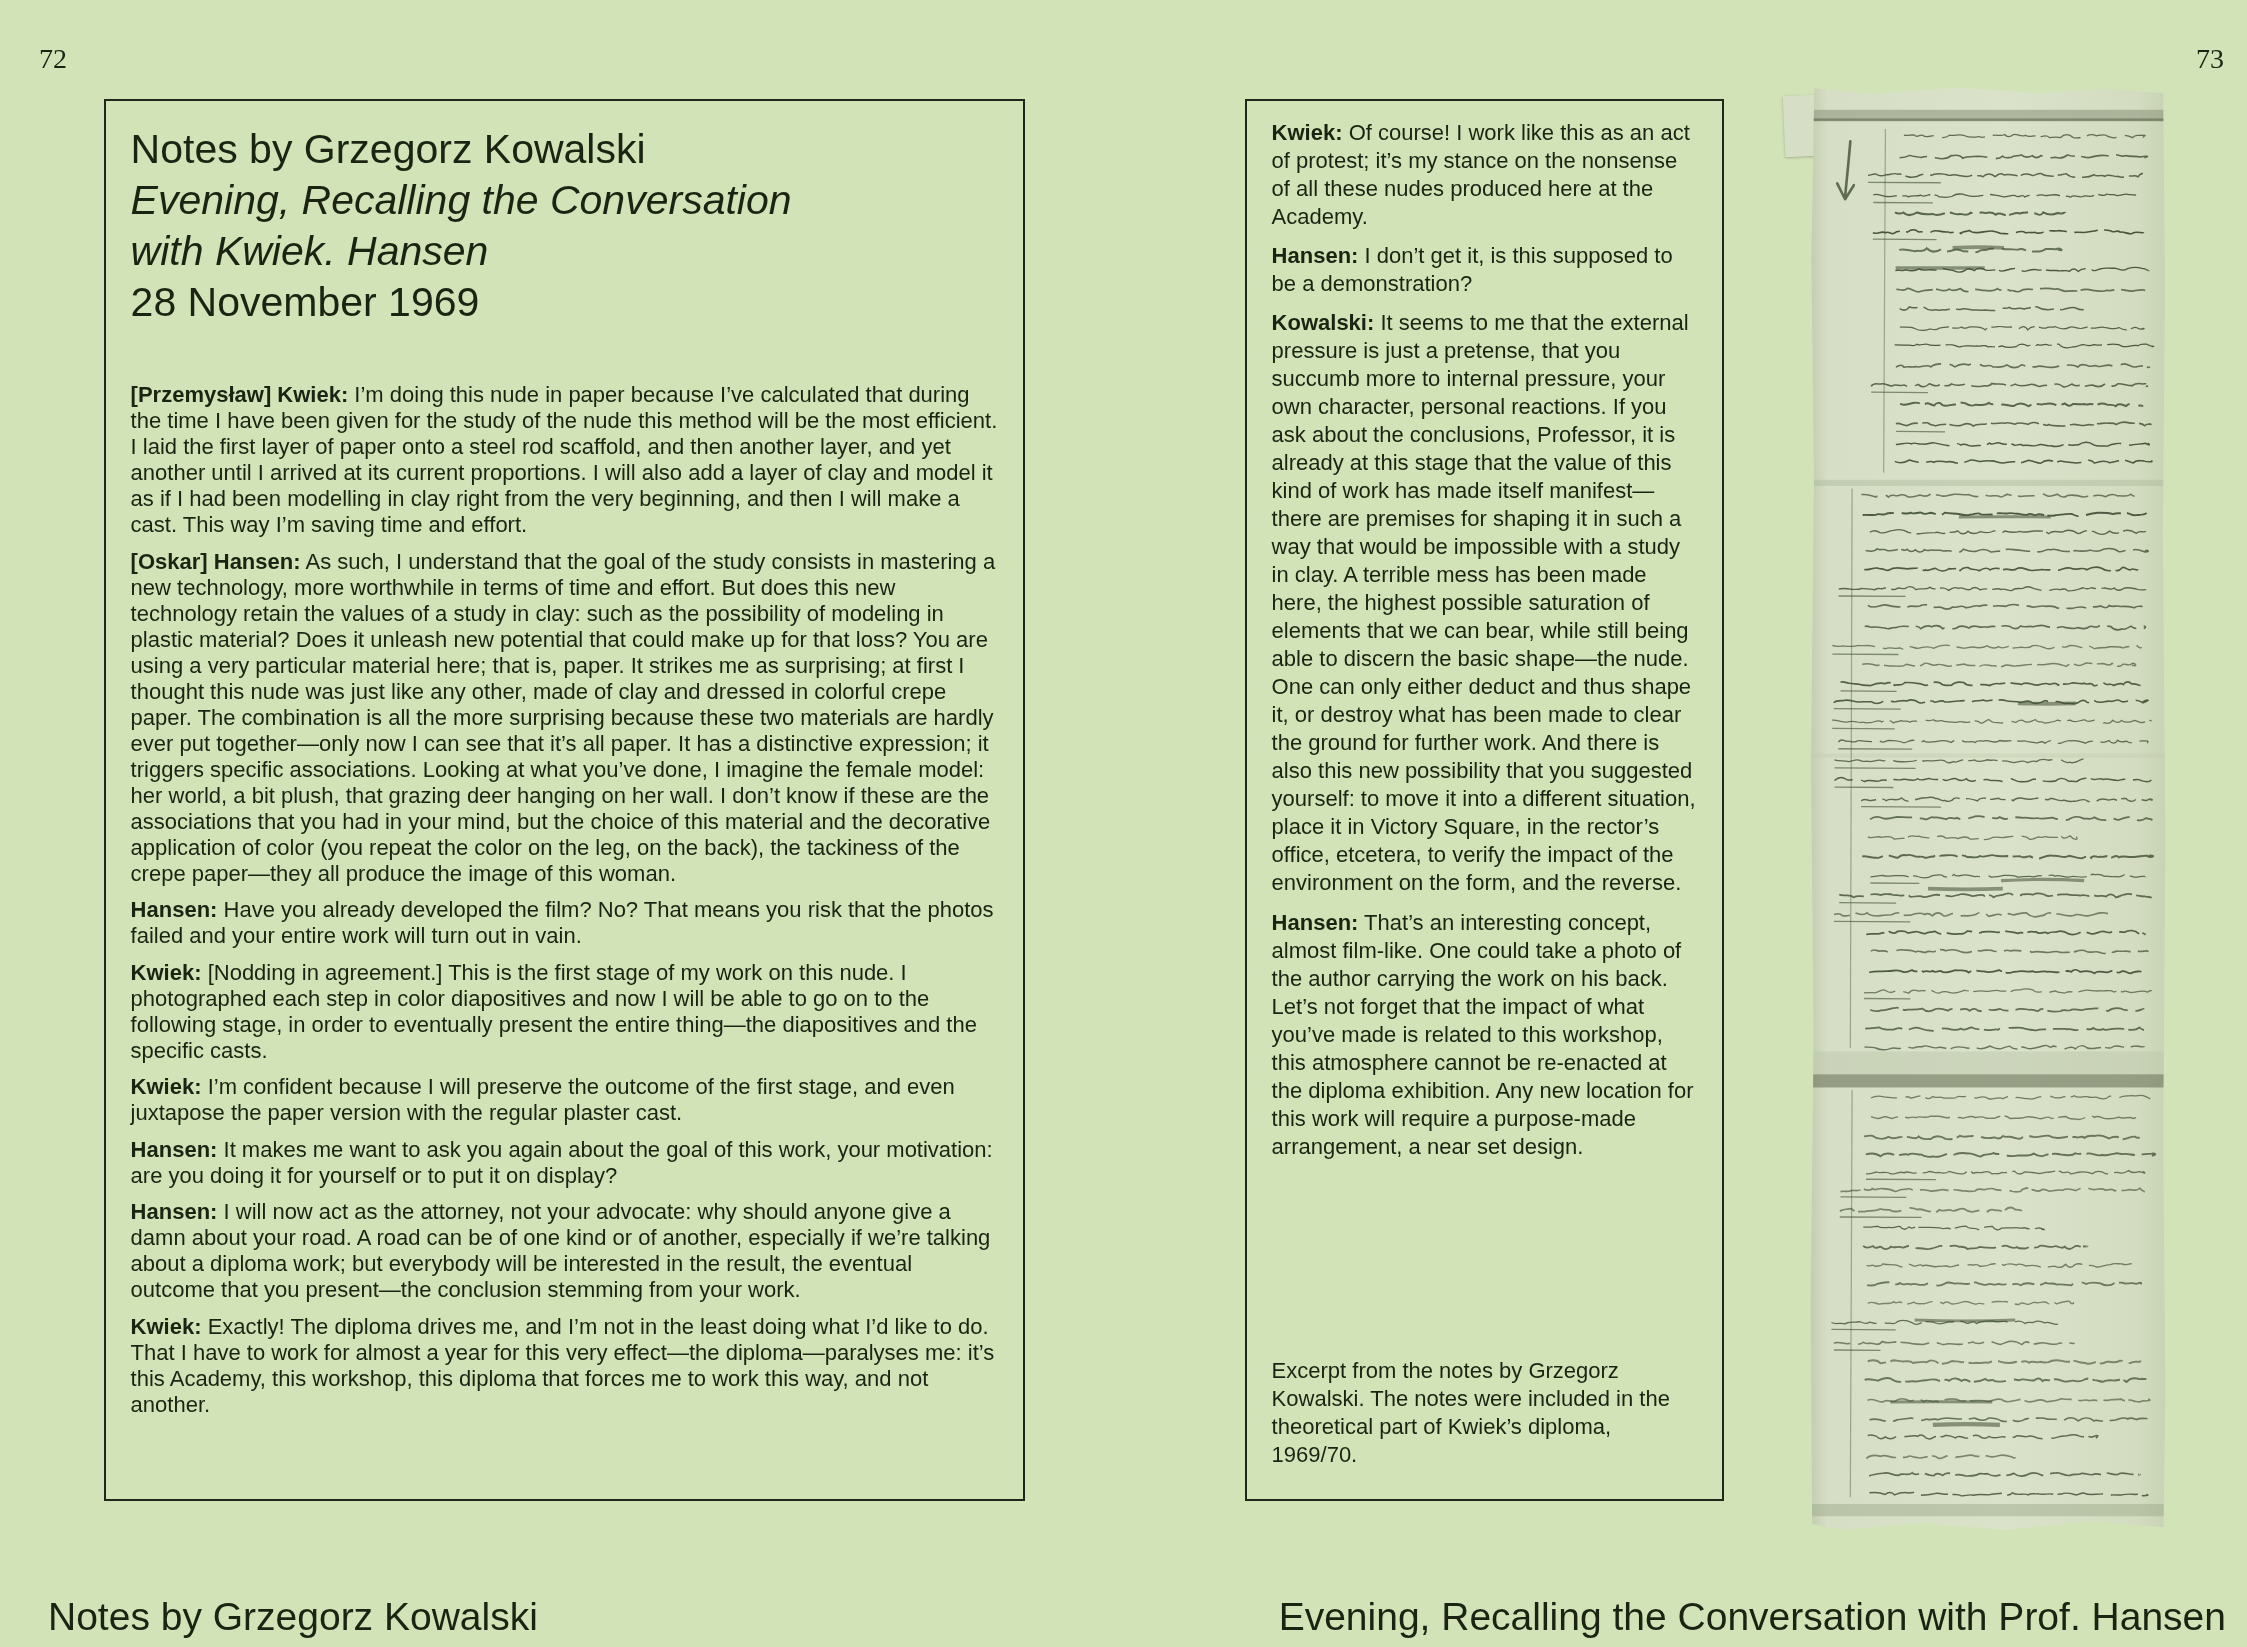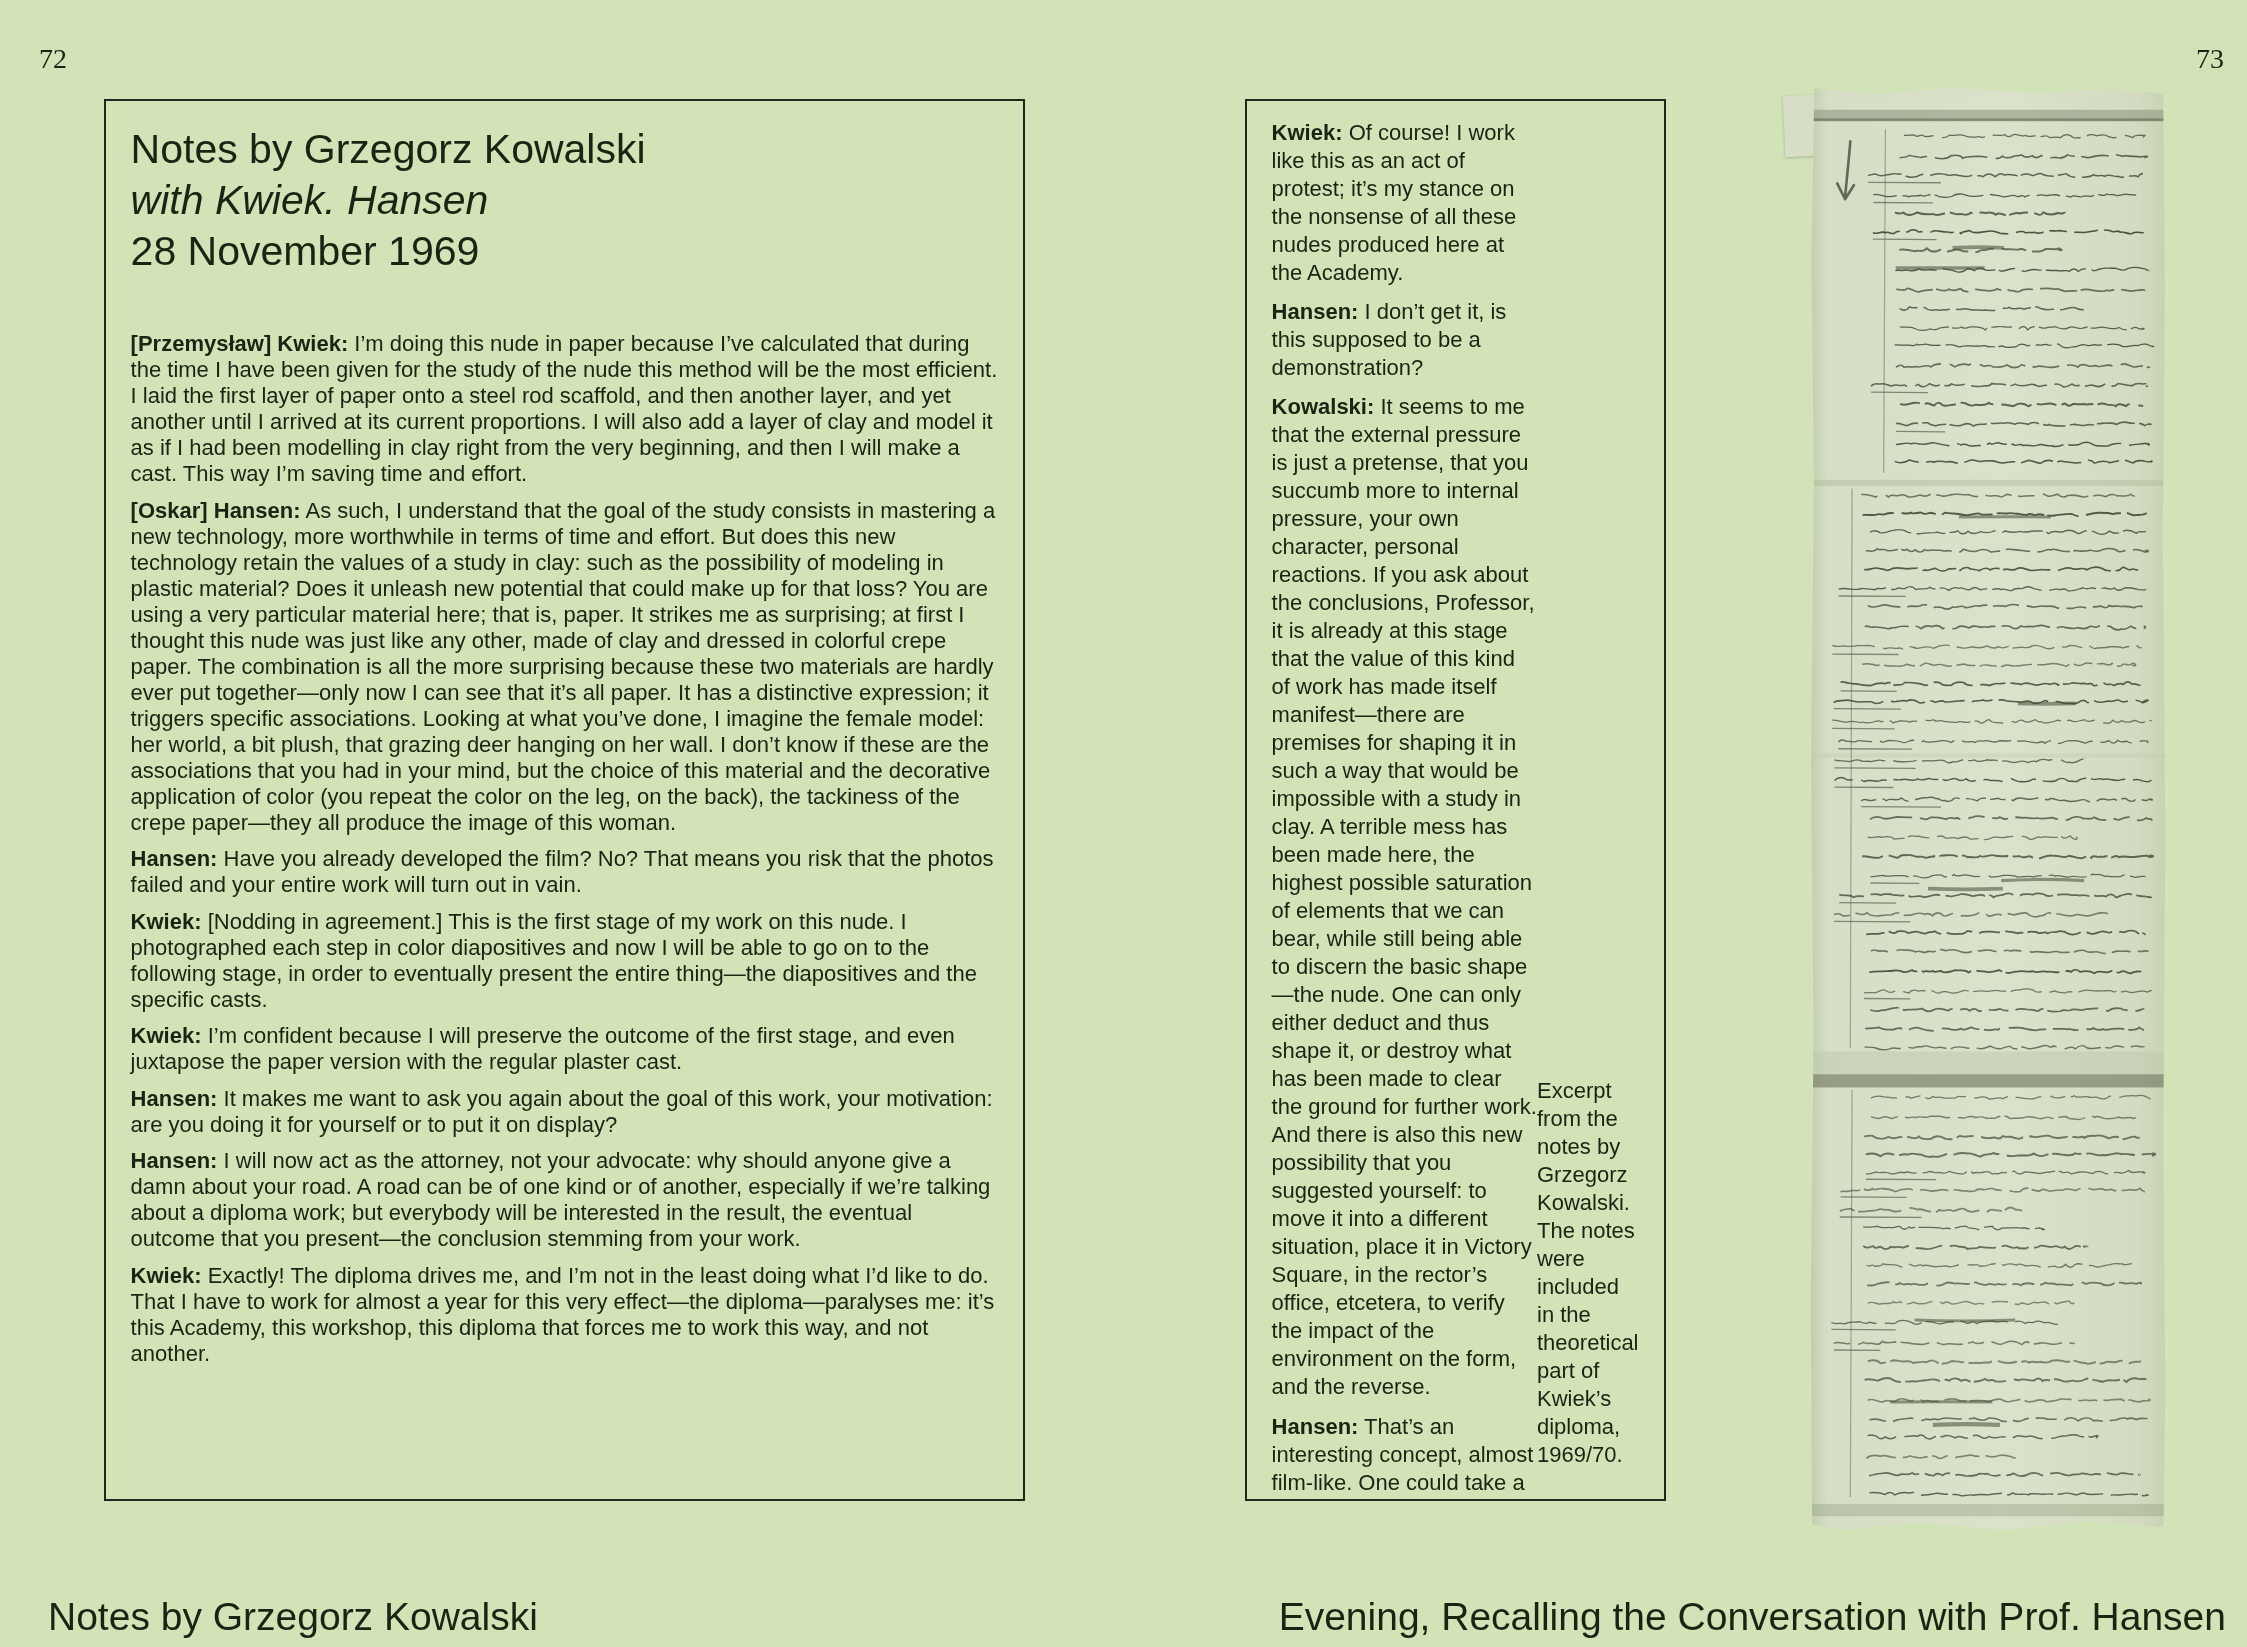--- a/index.html
+++ b/index.html
@@ -14,21 +14,21 @@
     font-size:28px;line-height:33px;color:var(--ink,#1b2412);
   }
   .pagenum.pn-left{left:39px;top:42px}
   .pagenum.pn-right{right:23px;top:42px}
 
   .panel{
     position:absolute;top:99px;height:1402px;box-sizing:border-box;
     border:2.6px solid var(--line,#20261a);overflow:hidden;
   }
   .panel.left{left:104px;width:921px;padding:23px 24.6px 23px 24.6px}
-  .panel.right{left:1245px;width:421px;padding:17.6px 25.5px 30px 24.6px;display:flex;flex-direction:row}
+  .panel.right{left:1245px;width:479px;padding:17.6px 25.5px 30px 24.6px;display:flex;flex-direction:column}
 
   .title-block{margin-bottom:54px}
   .title-block div{font-size:41px;line-height:51px;font-weight:400;white-space:nowrap}
   .title-block .it{font-style:italic}
 
   .dialogue p{margin:0 0 10.5px 0;font-size:22px;line-height:26px}
   .panel.right .dialogue p{line-height:28px;margin-bottom:11.4px}
   .dialogue b{font-weight:700}
   .caption{margin:auto 0 0 0;font-size:22px;line-height:28px}
 
@@ -52,20 +52,21 @@
 </style>
 </head>
 <body style="--bg: #d2e3b7; --ink: #1b2412; --line: #20261a; --paper: #d6dfc6;">
 
 <div class="pagenum pn-left">72</div>
 <div class="pagenum pn-right">73</div>
 
 <section class="panel left">
   <div class="title-block">
     <div>Notes by Grzegorz Kowalski</div>
+    <div class="it">Evening, Recalling the Conversation</div>
     <div class="it">with Kwiek. Hansen</div>
     <div>28 November 1969</div>
   </div>
   <div class="dialogue">
     <p><b>[Przemysław] Kwiek:</b> <span>I’m doing this nude in paper because I’ve calculated that during the time I have been given for the study of the nude this method will be the most efficient. I laid the first layer of paper onto a steel rod scaffold, and then another layer, and yet another until I arrived at its current proportions. I will also add a layer of clay and model it as if I had been modelling in clay right from the very beginning, and then I will make a cast. This way I’m saving time and effort.</span></p>
     <p><b>[Oskar] Hansen:</b> <span>As such, I understand that the goal of the study consists in mastering a new technology, more worthwhile in terms of time and effort. But does this new technology retain the values of a study in clay: such as the possibility of modeling in plastic material? Does it unleash new potential that could make up for that loss? You are using a very particular material here; that is, paper. It strikes me as surprising; at first I thought this nude was just like any other, made of clay and dressed in colorful crepe paper. The combination is all the more surprising because these two materials are hardly ever put together—only now I can see that it’s all paper. It has a distinctive expression; it triggers specific associations. Looking at what you’ve done, I imagine the female model: her world, a bit plush, that grazing deer hanging on her wall. I don’t know if these are the associations that you had in your mind, but the choice of this material and the decorative application of color (you repeat the color on the leg, on the back), the tackiness of the crepe paper—they all produce the image of this woman.</span></p>
     <p><b>Hansen:</b> <span>Have you already developed the film? No? That means you risk that the photos failed and your entire work will turn out in vain.</span></p>
     <p><b>Kwiek:</b> <span>[Nodding in agreement.] This is the first stage of my work on this nude. I photographed each step in color diapositives and now I will be able to go on to the following stage, in order to eventually present the entire thing—the diapositives and the specific casts.</span></p>
     <p><b>Kwiek:</b> <span>I’m confident because I will preserve the outcome of the first stage, and even juxtapose the paper version with the regular plaster cast.</span></p>
     <p><b>Hansen:</b> <span>It makes me want to ask you again about the goal of this work, your motivation: are you doing it for yourself or to put it on display?</span></p>

